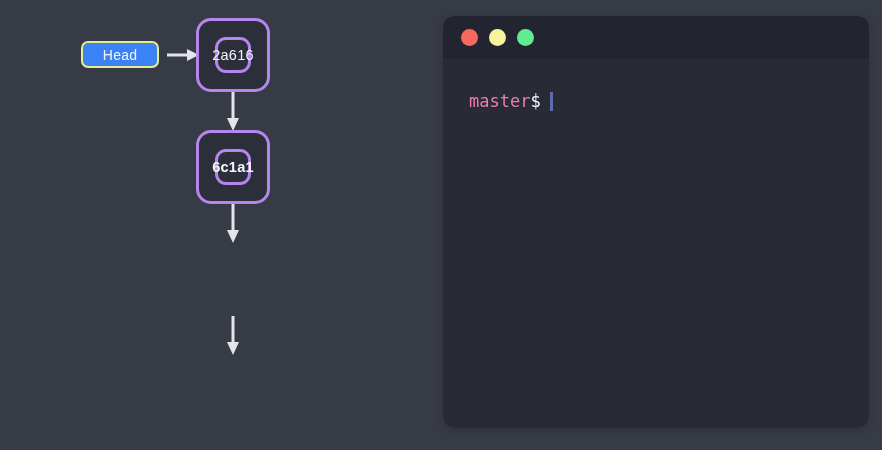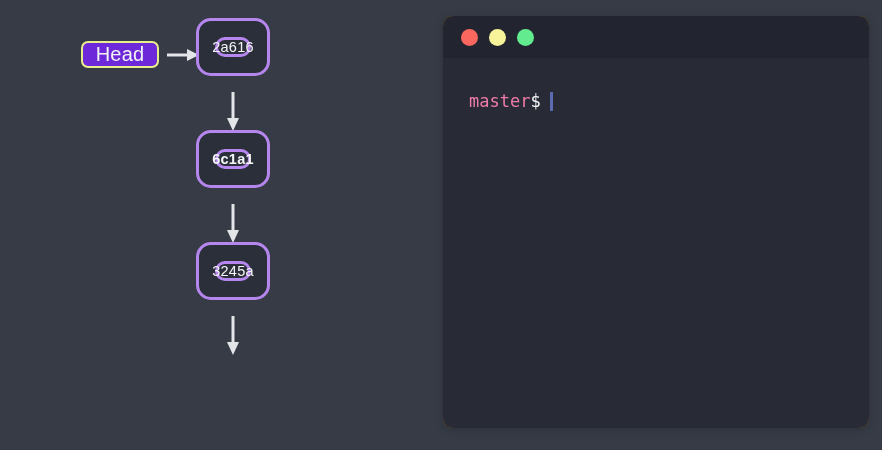--- a/index.html
+++ b/index.html
@@ -11,40 +11,40 @@
   }
   #root { position: relative; width: 882px; height: 450px; }
 
   
   #graph { position: absolute; left: 0; top: 0; width: 430px; height: 450px; }
 
   .head-label {
     position: absolute;
     left: 81px; top: 41px;
     width: 78px; height: 27px;
-    background: #6d28d9;
+    background: #3b82f6;
     border: 2px solid #e9ee8c;
     border-radius: 7px;
     display: flex; align-items: center; justify-content: center;
     color: #f2f3f5;
-    font-size: 20px;
+    font-size: 14px;
     letter-spacing: .2px;
   }
 
   
   .h-arrow {
     position: absolute;
     left: 167px; top: 48px;
     width: 34px; height: 14px;
   }
 
   
   .node {
     position: absolute;
-    width: 74px; height: 58px;
+    width: 74px; height: 74px;
     border: 3px solid #b587ee;
     border-radius: 15px;
     background: #2b2f39;
     display: flex; align-items: center; justify-content: center;
     padding: 16px;
   }
   .node-inner {
     width: 100%; height: 100%;
     border: 3px solid #b587ee;
     border-radius: 11px;
@@ -152,25 +152,20 @@
       </div>
     </div>
 
     <div class="v-arrow v-arrow-1">
       <svg width="16" height="40" viewBox="0 0 16 40">
         <path d="M8 0 V28" stroke="#e3e5e8" stroke-width="3" fill="none"></path>
         <path d="M2 26 L8 39 L14 26 Z" fill="#e3e5e8"></path>
       </svg>
     </div>
 
-    <div class="node node-2">
-      <div class="node-inner">
-        <span class="node-label">3245a</span>
-      </div>
-    </div>
 
     <div class="v-arrow v-arrow-2">
       <svg width="16" height="40" viewBox="0 0 16 40">
         <path d="M8 0 V28" stroke="#e3e5e8" stroke-width="3" fill="none"></path>
         <path d="M2 26 L8 39 L14 26 Z" fill="#e3e5e8"></path>
       </svg>
     </div>
 
 
   </div>

